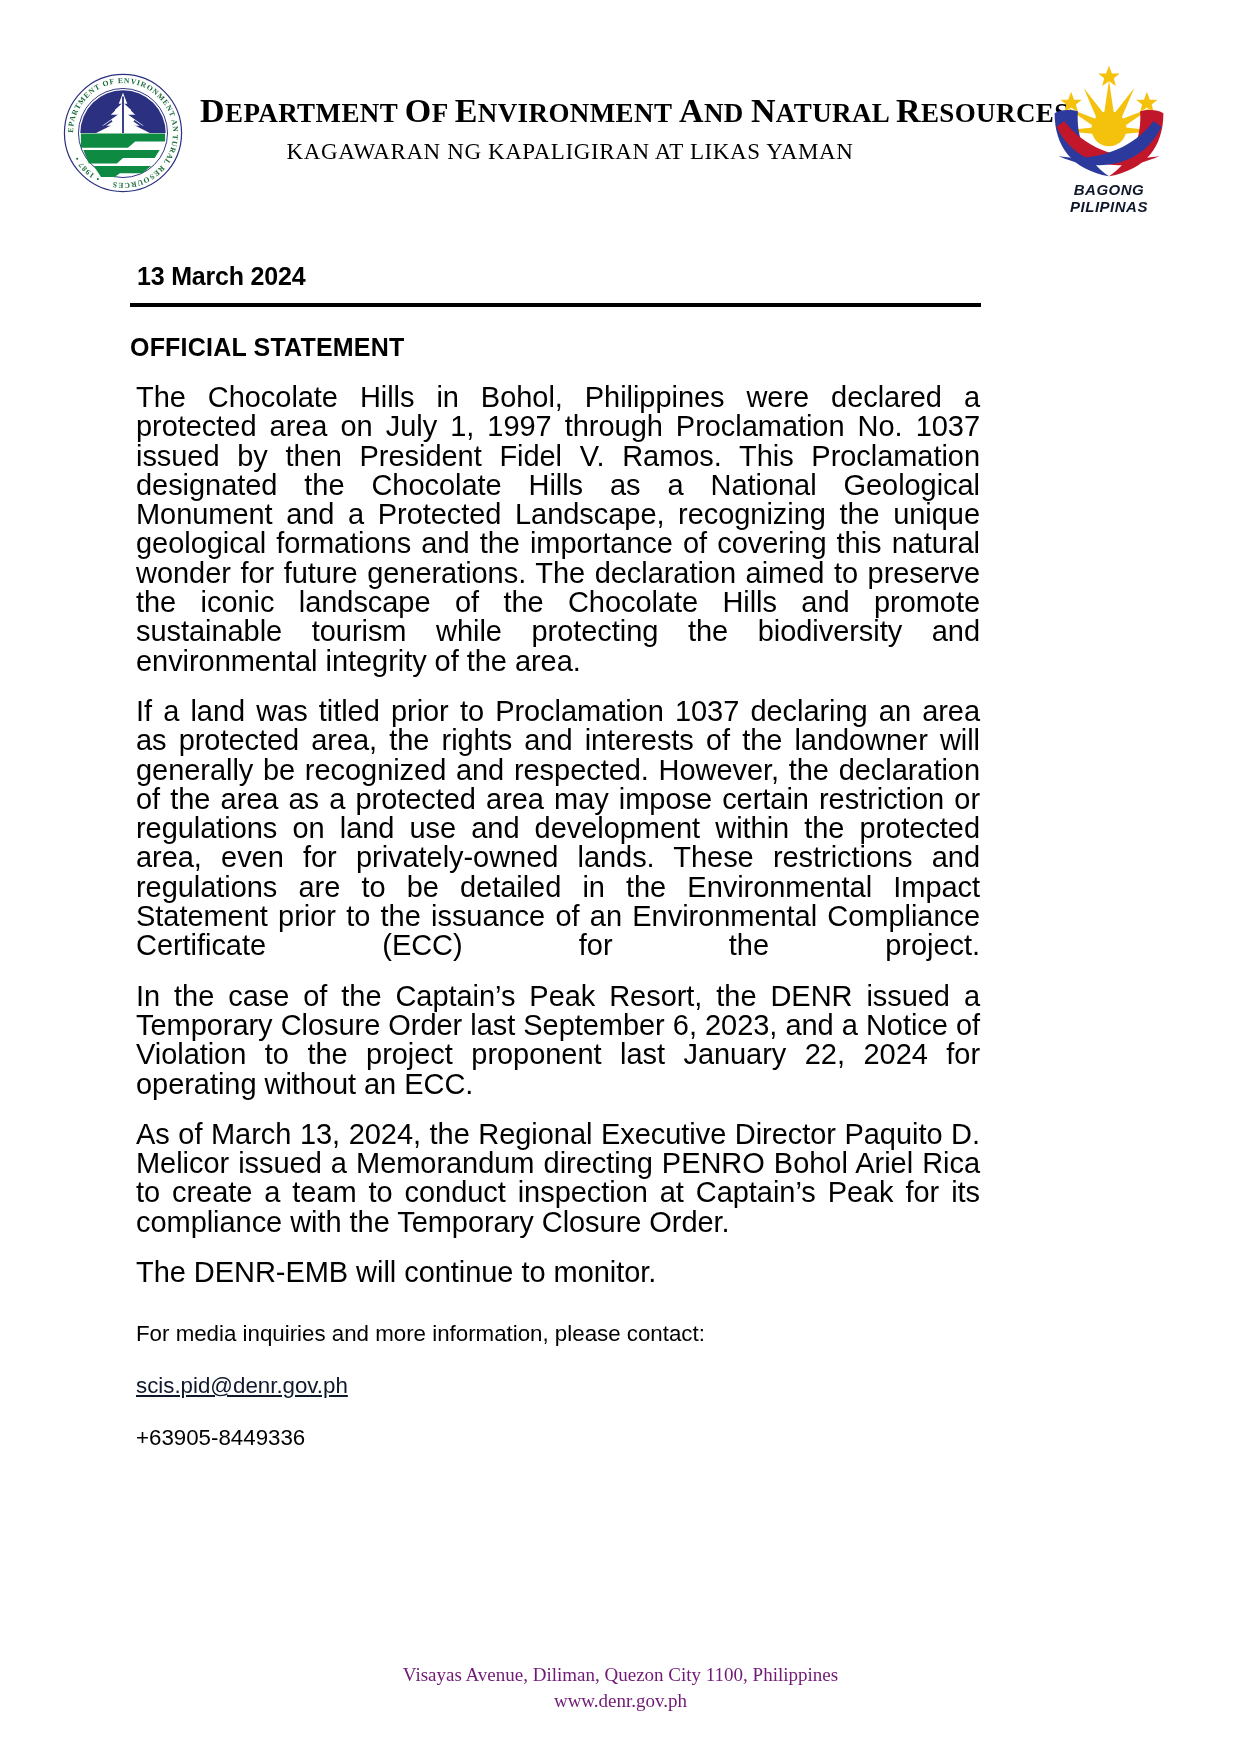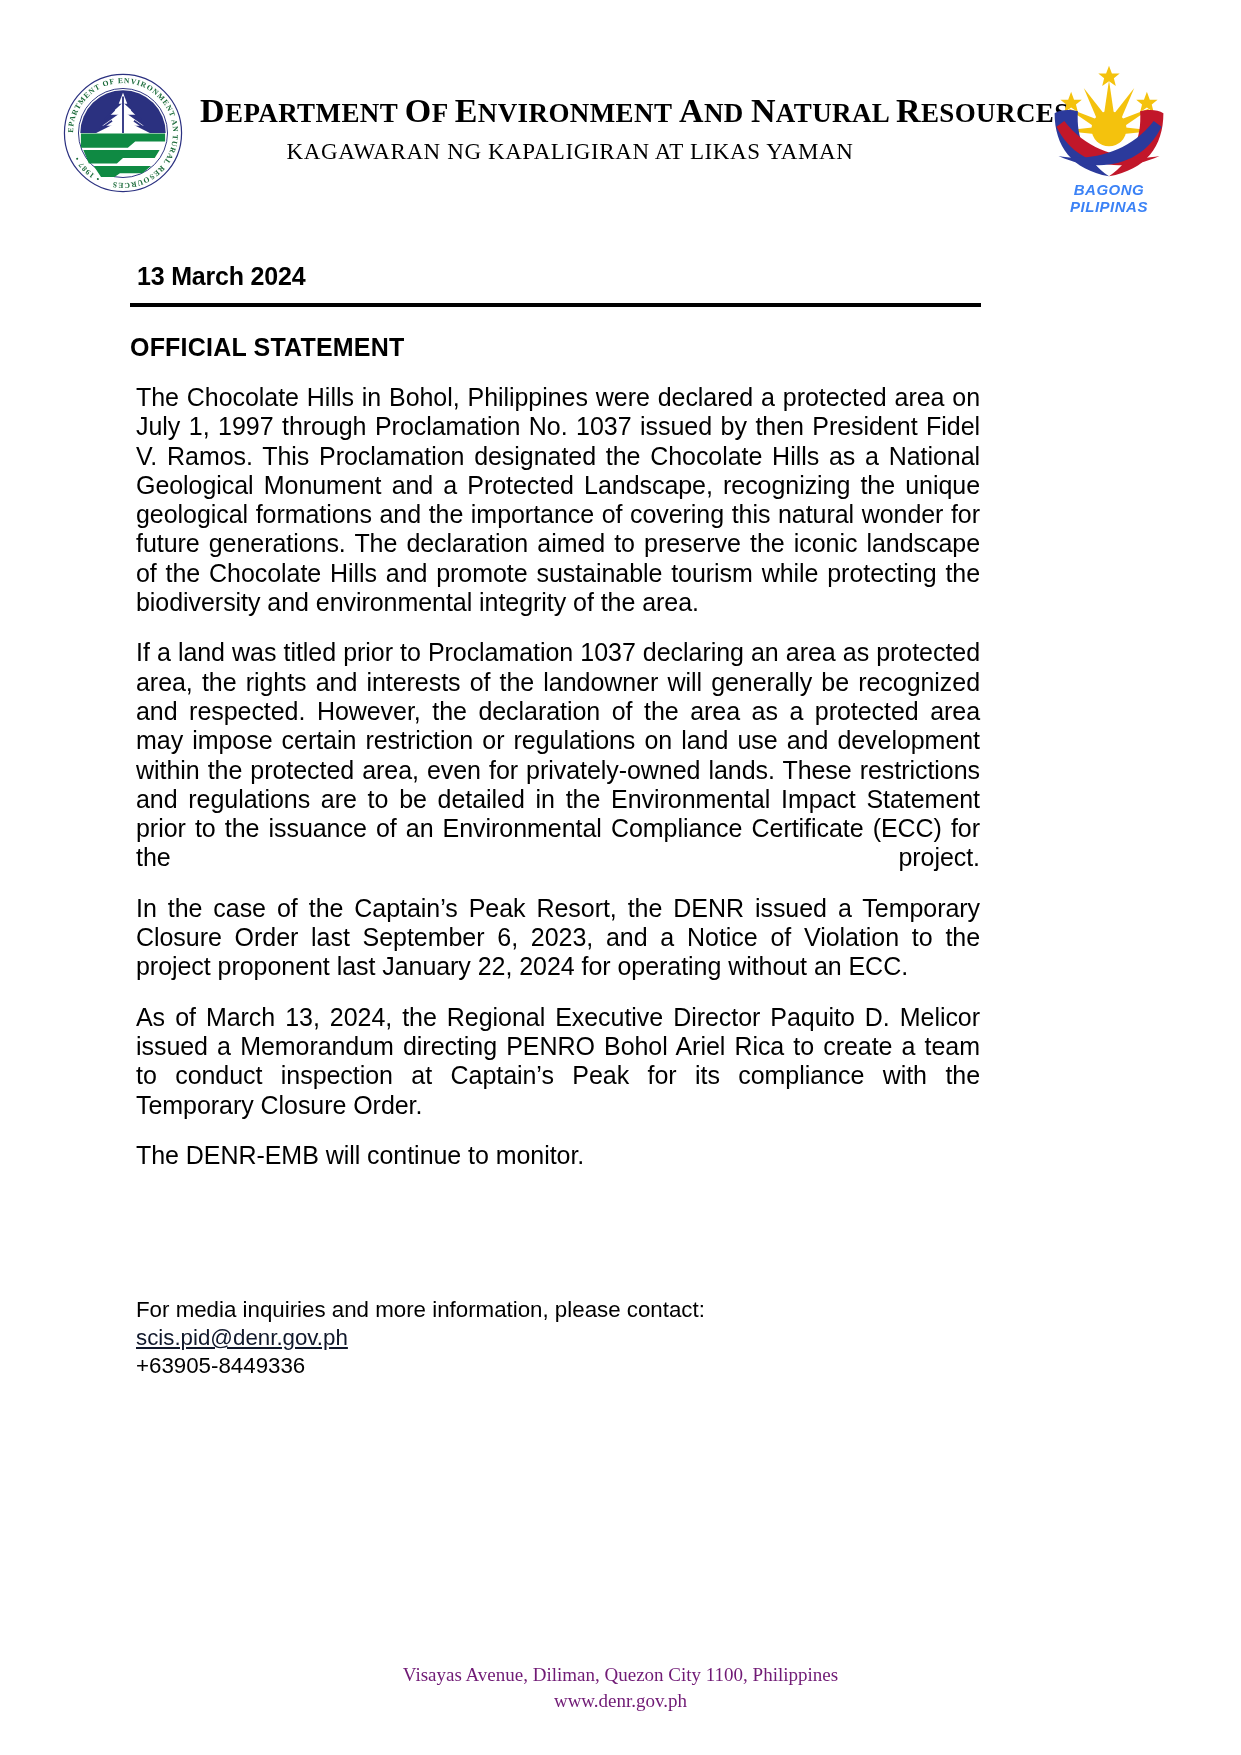--- a/index.html
+++ b/index.html
@@ -66,21 +66,21 @@
     width: 148px;
     height: 150px;
     text-align: center;
   }
   .bp-mark { width: 136px; height: 118px; display: block; margin: 0 auto; }
   .bp-label {
     font-family: "Liberation Sans", sans-serif;
     font-style: italic;
     font-weight: bold;
     font-size: 15px;
-    color: #3b82f6;
+    color: #0f172a;
     letter-spacing: 0.5px;
     margin-top: 1px;
   }
 
   
   .doc-date {
     position: absolute;
     left: 137px;
     top: 262px;
     font-size: 25px;
@@ -106,41 +106,41 @@
     letter-spacing: 0.2px;
   }
 
   .content {
     position: absolute;
     left: 136px;
     top: 383px;
     width: 844px;
   }
   .para {
-    font-size: 25px;
+    font-size: 29px;
     line-height: 29.3px;
     text-align: justify;
     text-justify: inter-word;
     margin: 0 0 21px 0;
     letter-spacing: -0.05px;
   }
   .para.last-justified {
     text-align-last: justify;
   }
 
   
   .contact {
     position: absolute;
     left: 136px;
     top: 1296px;
     width: 700px;
     font-size: 22.3px;
     line-height: 28px;
   }
-  .contact div { white-space: nowrap; }
+  .contact div { white-space: nowrap; margin-top: 24px; }
   .contact-email {
     color: #0f172a;
   }
 
   
   .footer {
     position: absolute;
     left: 0;
     top: 1662px;
     width: 1241px;

